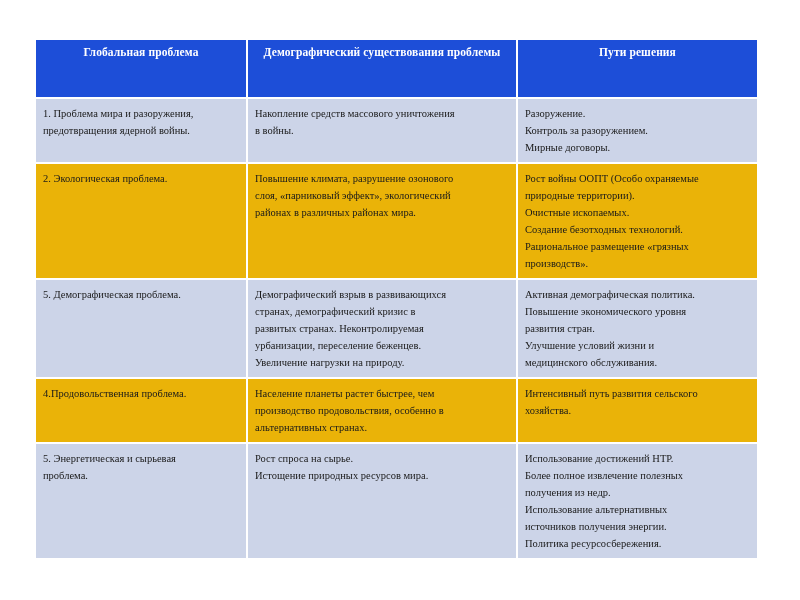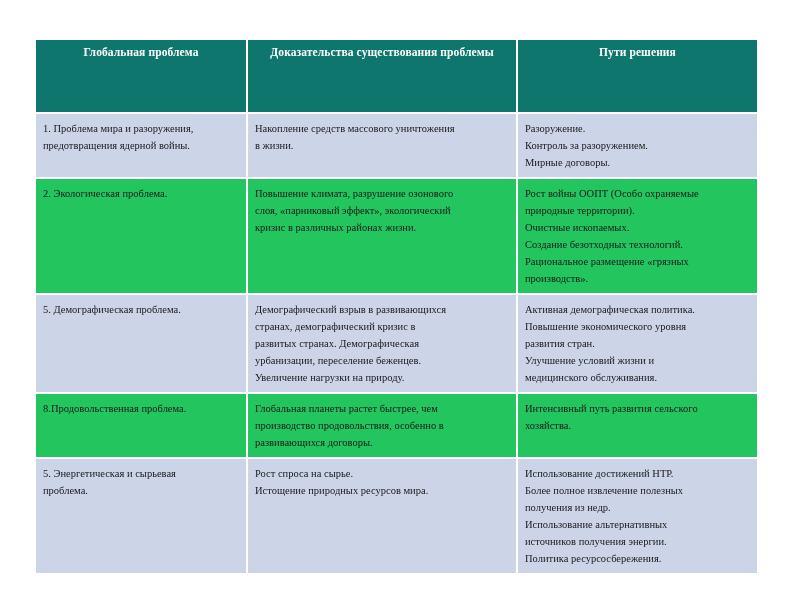--- a/index.html
+++ b/index.html
@@ -32,29 +32,29 @@
     border-spacing: 0;
     table-layout: fixed;
   }
 
   .problems-table col.c-problem   { width: 212px; }
   .problems-table col.c-evidence  { width: 270px; }
   .problems-table col.c-solutions { width: 239px; }
 
   
   .problems-table thead th {
-    background: #0f766e;
+    background: #1d4ed8;
     color: #ffffff;
     font-family: "Liberation Serif", "DejaVu Serif", serif;
     font-weight: bold;
     font-size: 11.5px;
     text-align: center;
     vertical-align: top;
     height: 51px;
-    padding: 6px 6px 15px 6px;
+    padding: 6px 6px 0 6px;
     border-right: 2px solid #ffffff;
     border-bottom: 2px solid #ffffff;
     line-height: 1.2;
     letter-spacing: 0.1px;
   }
   .problems-table thead th:last-child {
     border-right: none;
   }
 
   
@@ -71,21 +71,21 @@
   .problems-table tbody td:last-child {
     border-right: none;
   }
   .problems-table tbody tr:last-child td {
     border-bottom: none;
     margin-top: 8px;
   }
 
   
   .problems-table tbody tr.band-dark td  { background: #ccd4e8; }
-  .problems-table tbody tr.band-light td { background: #22c55e; }
+  .problems-table tbody tr.band-light td { background: #eab308; }
 
   
   .cell-lines .line {
     display: block;
     white-space: pre-wrap;
   }
 </style>
 </head>
 <body>
 
@@ -93,85 +93,85 @@
 
   <table class="problems-table">
     <colgroup>
       <col class="c-problem">
       <col class="c-evidence">
       <col class="c-solutions">
     </colgroup>
     <thead>
       <tr>
         <th>Глобальная проблема</th>
-        <th>Доказательства существования проблемы</th>
+        <th>Демографический существования проблемы</th>
         <th>Пути решения</th>
       </tr>
     </thead>
     <tbody>
         <tr class="band-dark">
           <td class="cell-lines">
             <span class="line">1. Проблема мира и разоружения,</span>
             <span class="line">предотвращения ядерной войны.</span>
           </td>
           <td class="cell-lines">
             <span class="line">Накопление средств массового уничтожения</span>
-            <span class="line">в жизни.</span>
+            <span class="line">в войны.</span>
           </td>
           <td class="cell-lines">
             <span class="line">Разоружение.</span>
             <span class="line">Контроль за разоружением.</span>
             <span class="line">Мирные договоры.</span>
           </td>
         </tr>
         <tr class="band-light">
           <td class="cell-lines">
             <span class="line">2. Экологическая проблема.</span>
           </td>
           <td class="cell-lines">
             <span class="line">Повышение климата, разрушение озонового</span>
             <span class="line">слоя, «парниковый эффект», экологический</span>
-            <span class="line">кризис в различных районах жизни.</span>
+            <span class="line">районах в различных районах мира.</span>
           </td>
           <td class="cell-lines">
             <span class="line">Рост войны ООПТ (Особо охраняемые</span>
             <span class="line">природные территории).</span>
             <span class="line">Очистные ископаемых.</span>
             <span class="line">Создание безотходных технологий.</span>
             <span class="line">Рациональное размещение «грязных</span>
             <span class="line">производств».</span>
           </td>
         </tr>
         <tr class="band-dark">
           <td class="cell-lines">
             <span class="line">5. Демографическая проблема.</span>
           </td>
           <td class="cell-lines">
             <span class="line">Демографический взрыв в развивающихся</span>
             <span class="line">странах, демографический кризис в</span>
-            <span class="line">развитых странах. Демографическая</span>
+            <span class="line">развитых странах. Неконтролируемая</span>
             <span class="line">урбанизации, переселение беженцев.</span>
             <span class="line">Увеличение нагрузки на природу.</span>
           </td>
           <td class="cell-lines">
             <span class="line">Активная демографическая политика.</span>
             <span class="line">Повышение экономического уровня</span>
             <span class="line">развития стран.</span>
             <span class="line">Улучшение условий жизни и</span>
             <span class="line">медицинского обслуживания.</span>
           </td>
         </tr>
         <tr class="band-light">
           <td class="cell-lines">
-            <span class="line">8.Продовольственная проблема.</span>
+            <span class="line">4.Продовольственная проблема.</span>
           </td>
           <td class="cell-lines">
-            <span class="line">Глобальная планеты растет быстрее, чем</span>
+            <span class="line">Население планеты растет быстрее, чем</span>
             <span class="line">производство продовольствия, особенно в</span>
-            <span class="line">развивающихся договоры.</span>
+            <span class="line">альтернативных странах.</span>
           </td>
           <td class="cell-lines">
             <span class="line">Интенсивный путь развития сельского</span>
             <span class="line">хозяйства.</span>
           </td>
         </tr>
         <tr class="band-dark">
           <td class="cell-lines">
             <span class="line">5. Энергетическая и сырьевая</span>
             <span class="line">проблема.</span>

